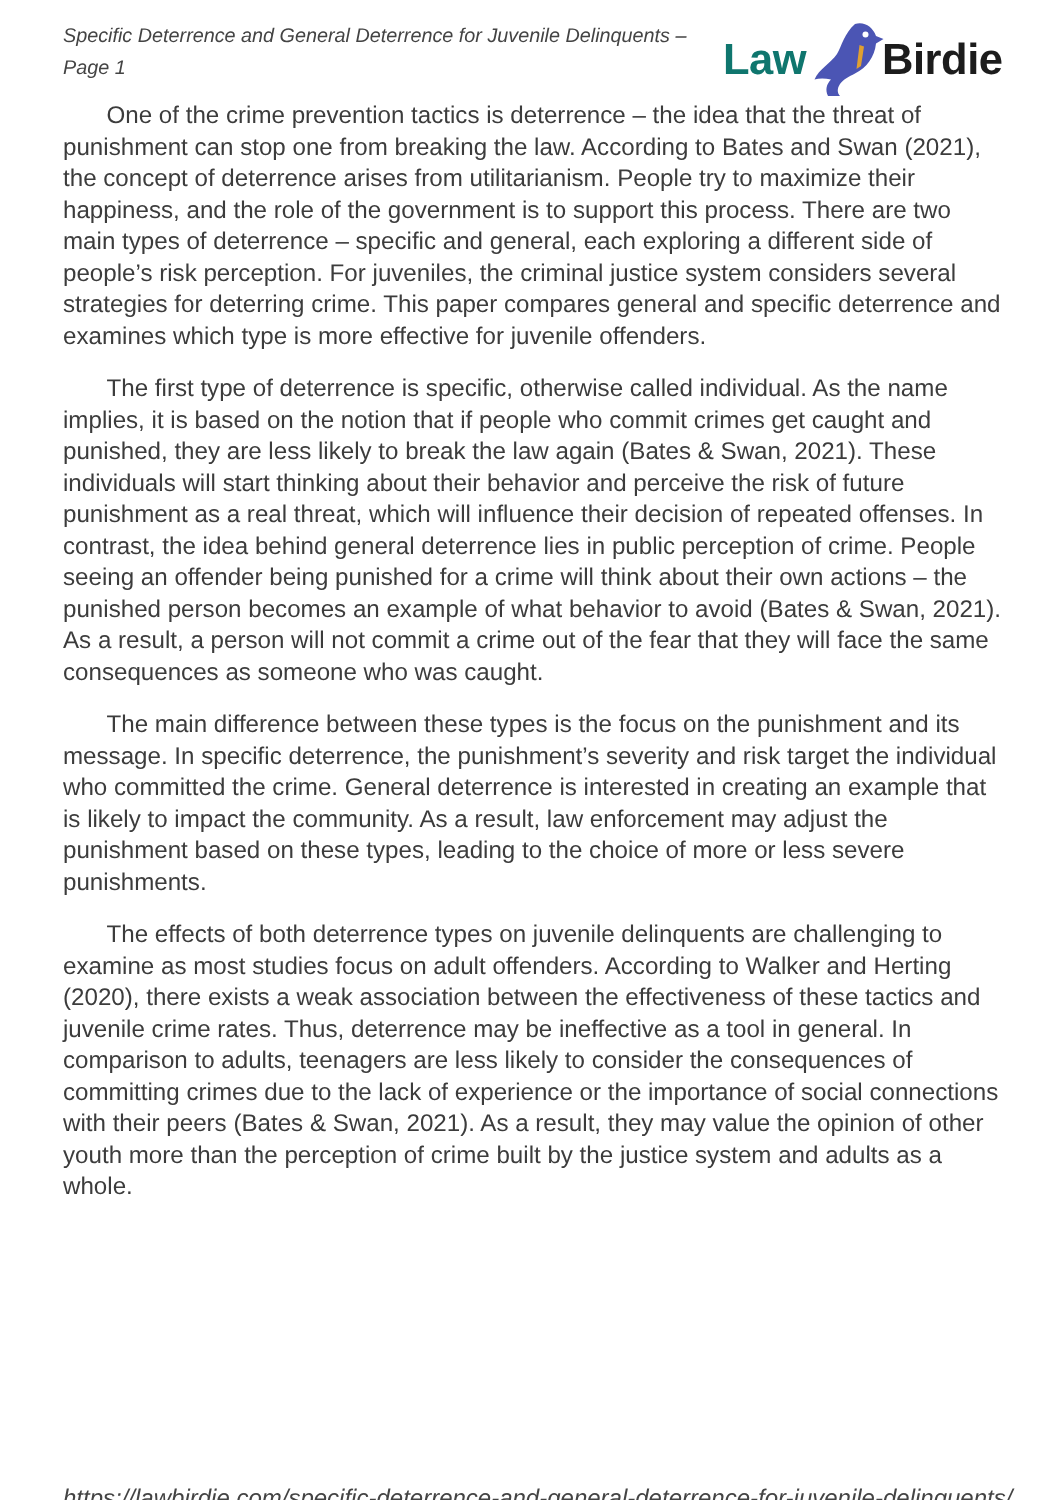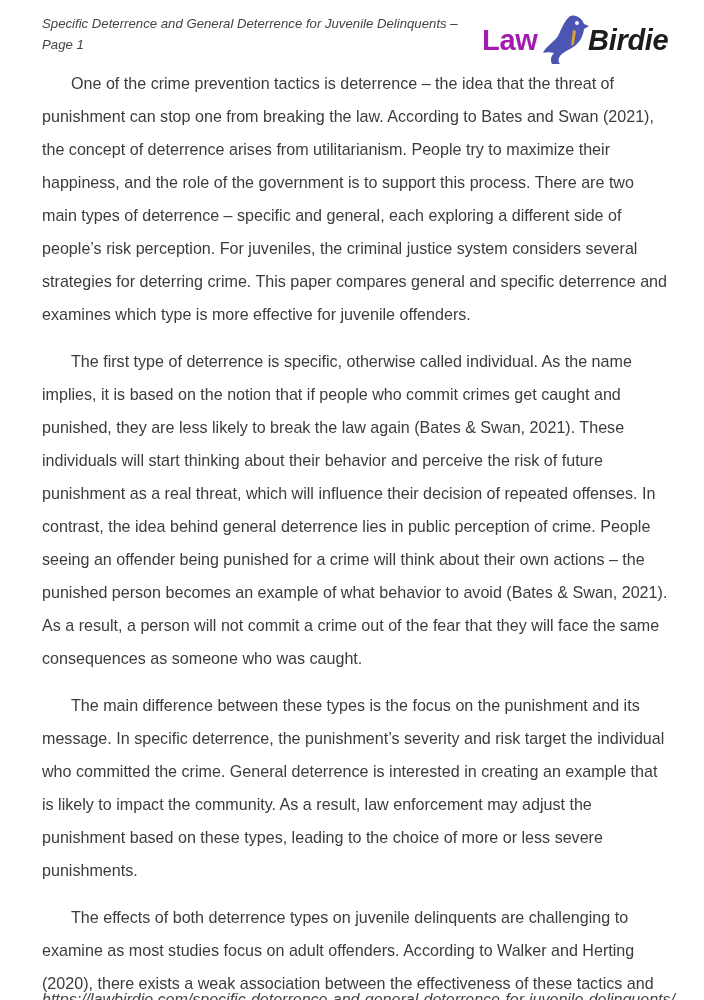--- a/index.html
+++ b/index.html
@@ -2,26 +2,26 @@
 <html><head>
   <meta charset="utf-8">
   <style>
     html, body { margin: 0; padding: 0; background: #ffffff; }
     body { width: 704px; height: 1000px; position: relative; overflow: hidden;
       font-family: "Liberation Sans", sans-serif; color: #3a3a3a; }
     .header-title { position: absolute; left: 42px; top: 13px; width: 420px;
       font-size: 13.2px; line-height: 21px; color: #444; font-style: italic; }
     .logo { position: absolute; left: 482px; top: 12px; height: 50px; width: 200px; }
     .logo-law { position: absolute; left: 0; top: 12px; font-size: 29px; font-weight: bold;
-      color: #a21caf; letter-spacing: -0.3px; }
+      color: #0f766e; letter-spacing: -0.3px; }
     .logo-birdie { position: absolute; left: 106px; top: 12px; font-size: 29px; font-weight: bold;
-      color: #1c1c1c; letter-spacing: -0.3px; font-style: italic; }
+      color: #1c1c1c; letter-spacing: -0.3px; }
     .logo-bird { position: absolute; left: 58px; top: 0; width: 50px; height: 52px; }
     .content { position: absolute; left: 42px; top: 67px; width: 626px; }
-    .para { margin: 0 0 14px 0; font-size: 16.1px; line-height: 33px; text-indent: 29px; color: #3c3c3c; }
+    .para { margin: 0 0 14px 0; font-size: 16.1px; line-height: 21px; text-indent: 29px; color: #3c3c3c; }
     .footer-url { position: absolute; left: 42px; top: 991px; font-size: 16px; color: #444; font-style: italic; }
   </style>
 </head>
 <body>
 
 <div class="header-title">Specific Deterrence and General Deterrence for Juvenile Delinquents – Page 1</div>
 
 <div class="logo">
   <span class="logo-law">Law</span>
   <svg class="logo-bird" viewBox="0 0 50 52">

